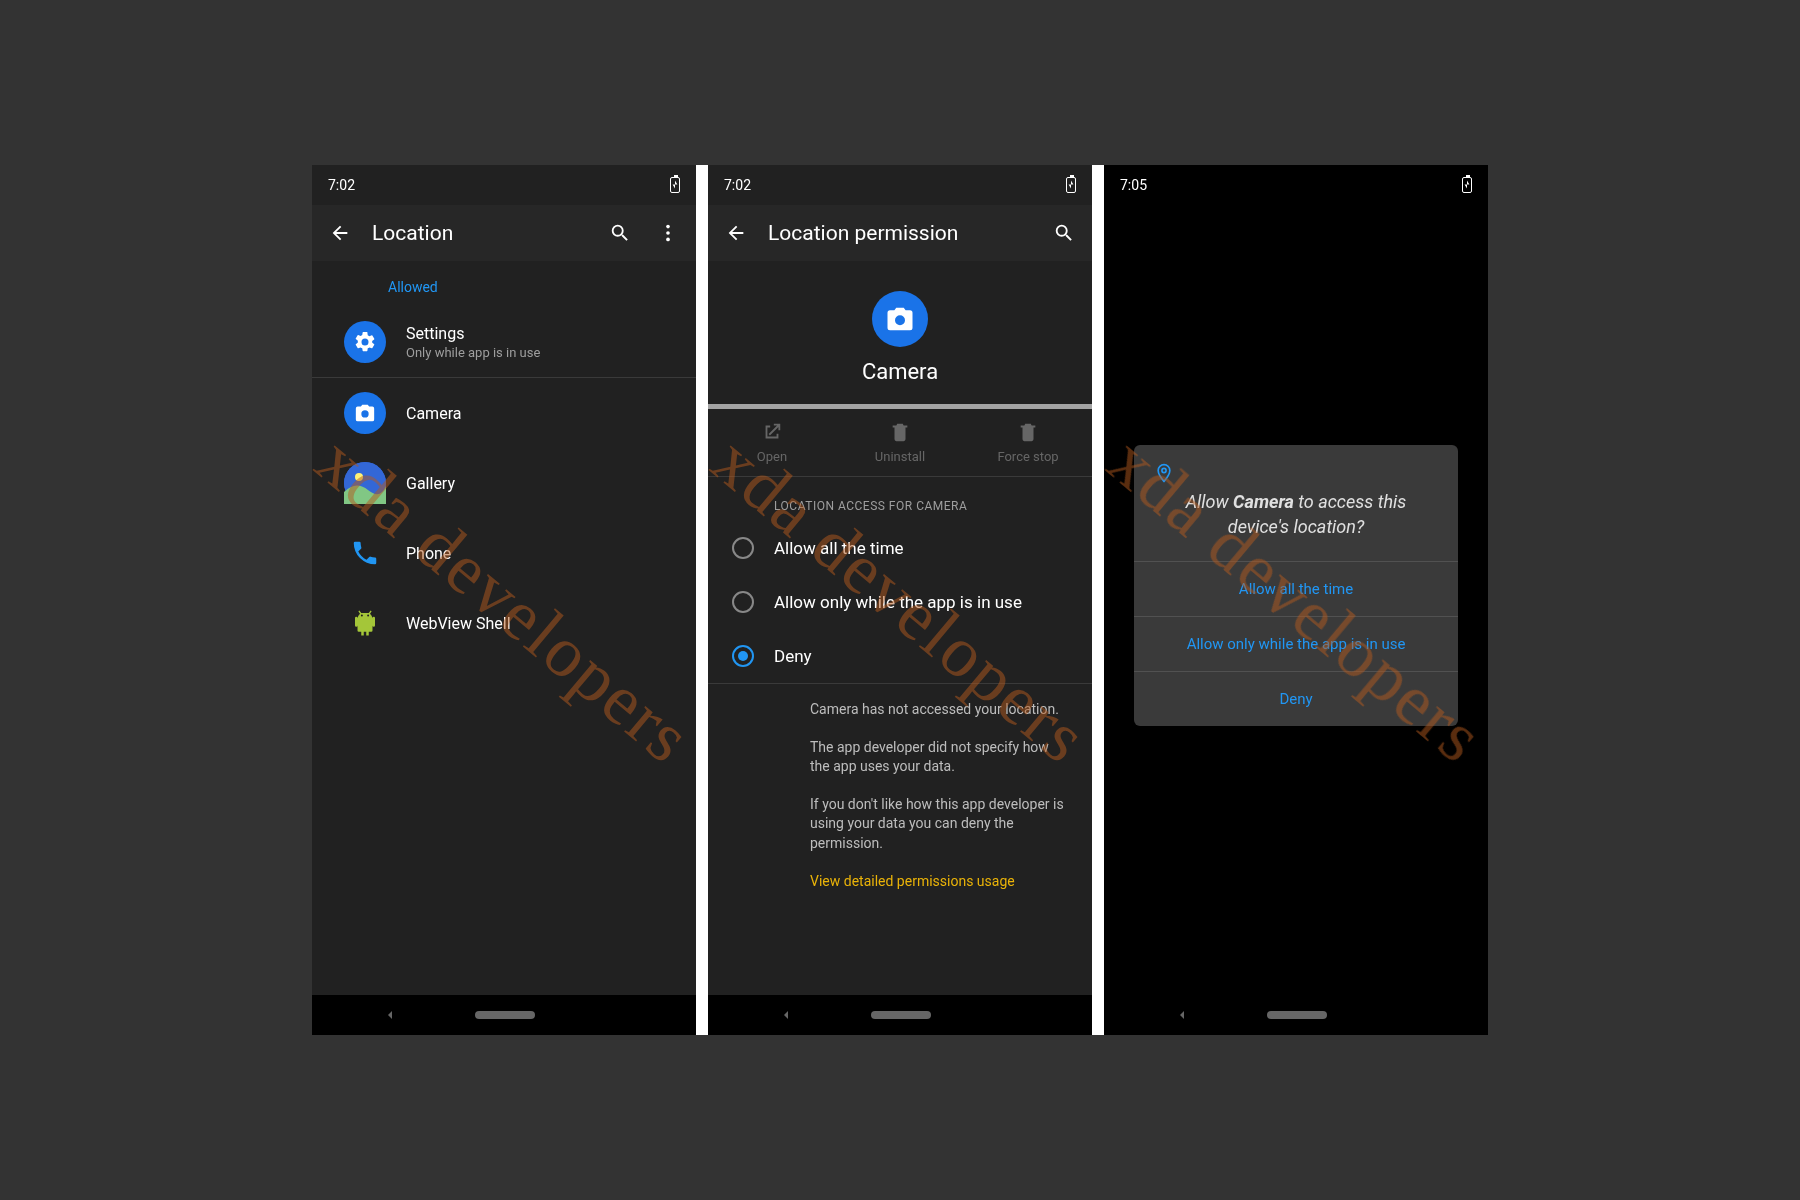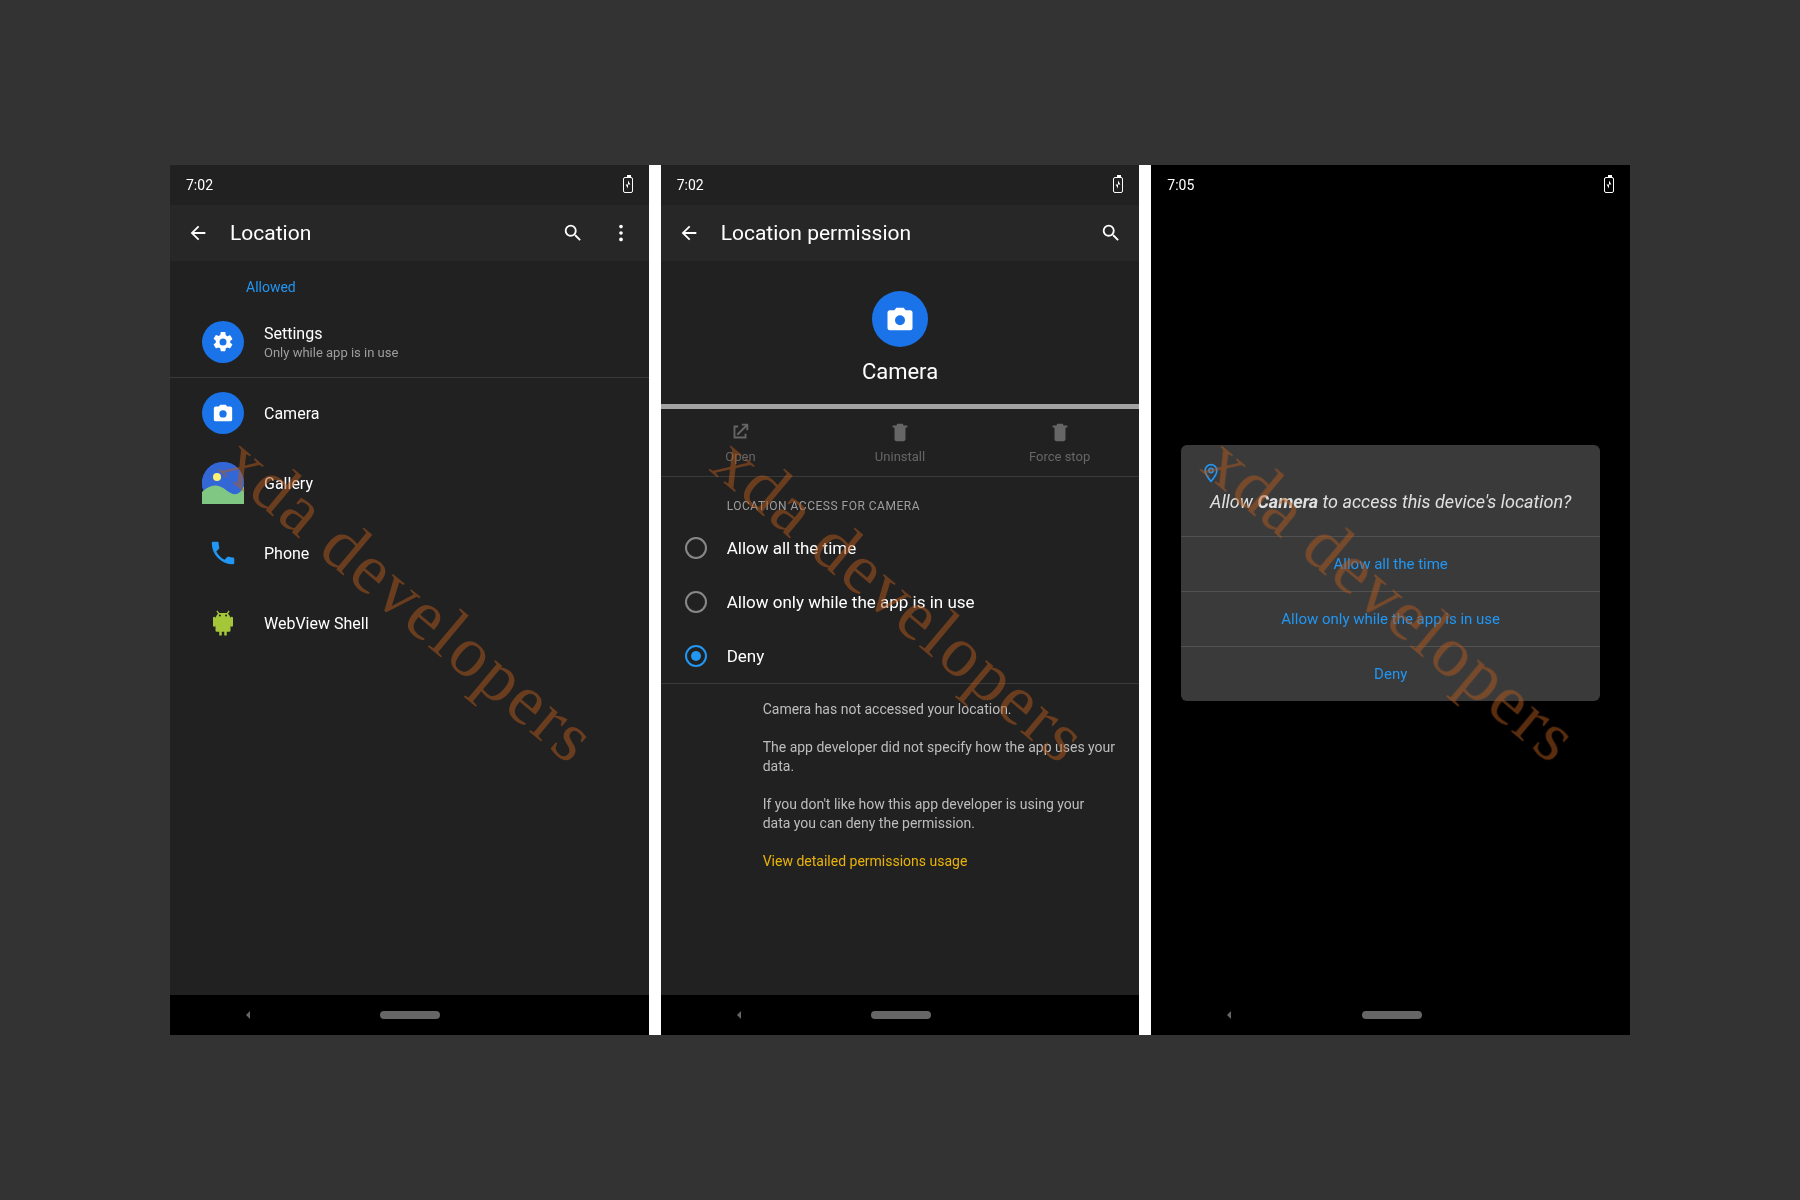--- a/index.html
+++ b/index.html
@@ -1,17 +1,17 @@
 <!DOCTYPE html>
 <html><head>
 <meta charset="utf-8">
 <style>
   * { box-sizing: border-box; margin: 0; padding: 0; font-family: Roboto, Arial, sans-serif; }
   body { background: #333; display: flex; justify-content: center; align-items: center; min-height: 100vh; }
-  .canvas { width: 1460px; height: 870px; display: flex; gap: 12px; background: #fff; position: relative; }
+  .canvas { width: 1176px; height: 870px; display: flex; gap: 12px; background: #fff; position: relative; }
   .phone { flex: 1; background: #fde047; position: relative; display: flex; flex-direction: column; overflow: hidden; }
   .phone.light { background: #212121; }
   .statusbar { height: 40px; display: flex; align-items: center; justify-content: space-between; padding: 0 16px; background: #000; color: #fff; font-size: 14px; }
   .phone.light .statusbar { background: #212121; }
   .statusbar .right { display:flex; align-items:center; gap:4px;}
   .batt { width:10px; height:16px; border:1px solid #fff; border-radius:2px; position:relative; }
   .batt::before{content:"";position:absolute;top:-3px;left:3px;width:4px;height:2px;background:#fff;}
   .batt svg{position:absolute;inset:0;}
   .appbar { height: 56px; display: flex; align-items: center; padding: 0 4px; background: #272727; color: #fff; }
   .appbar .iconbtn { width: 48px; height: 48px; display:flex; align-items:center; justify-content:center; cursor:pointer; }

